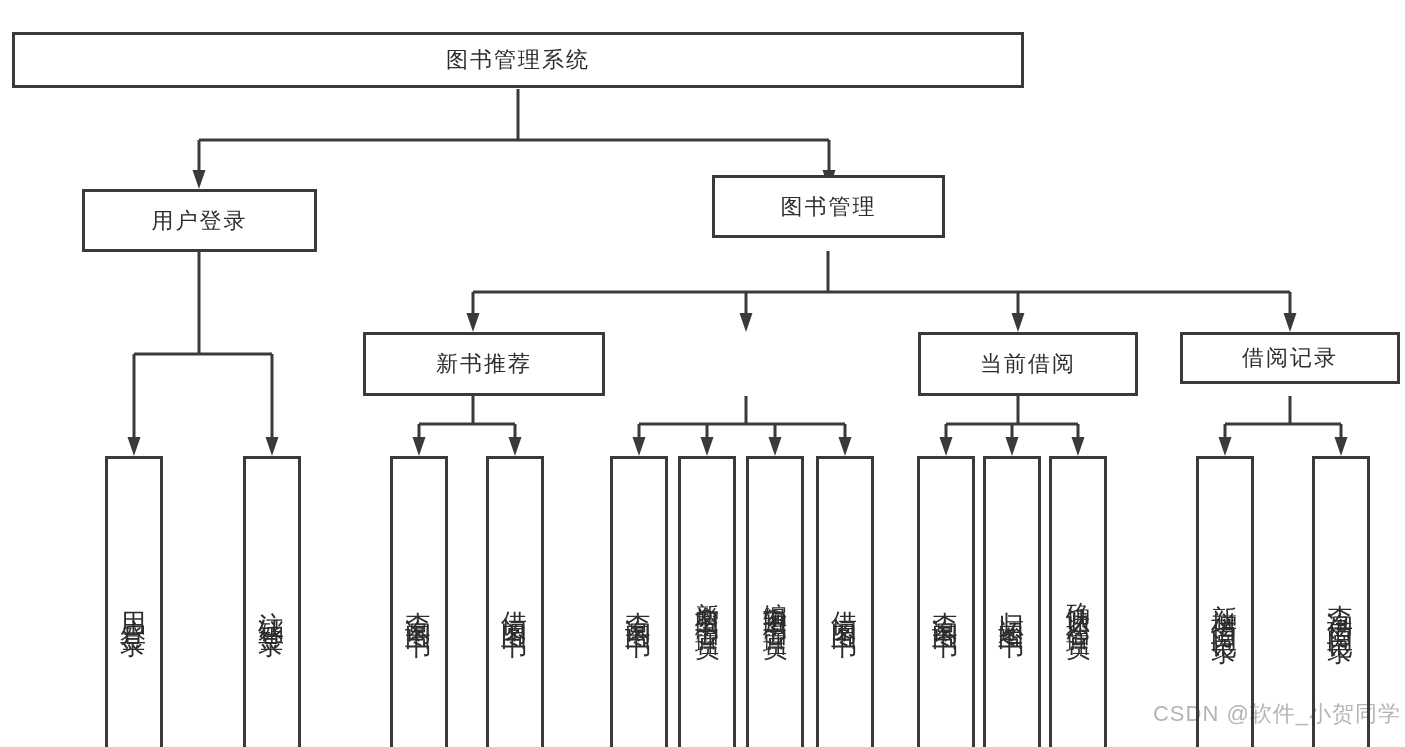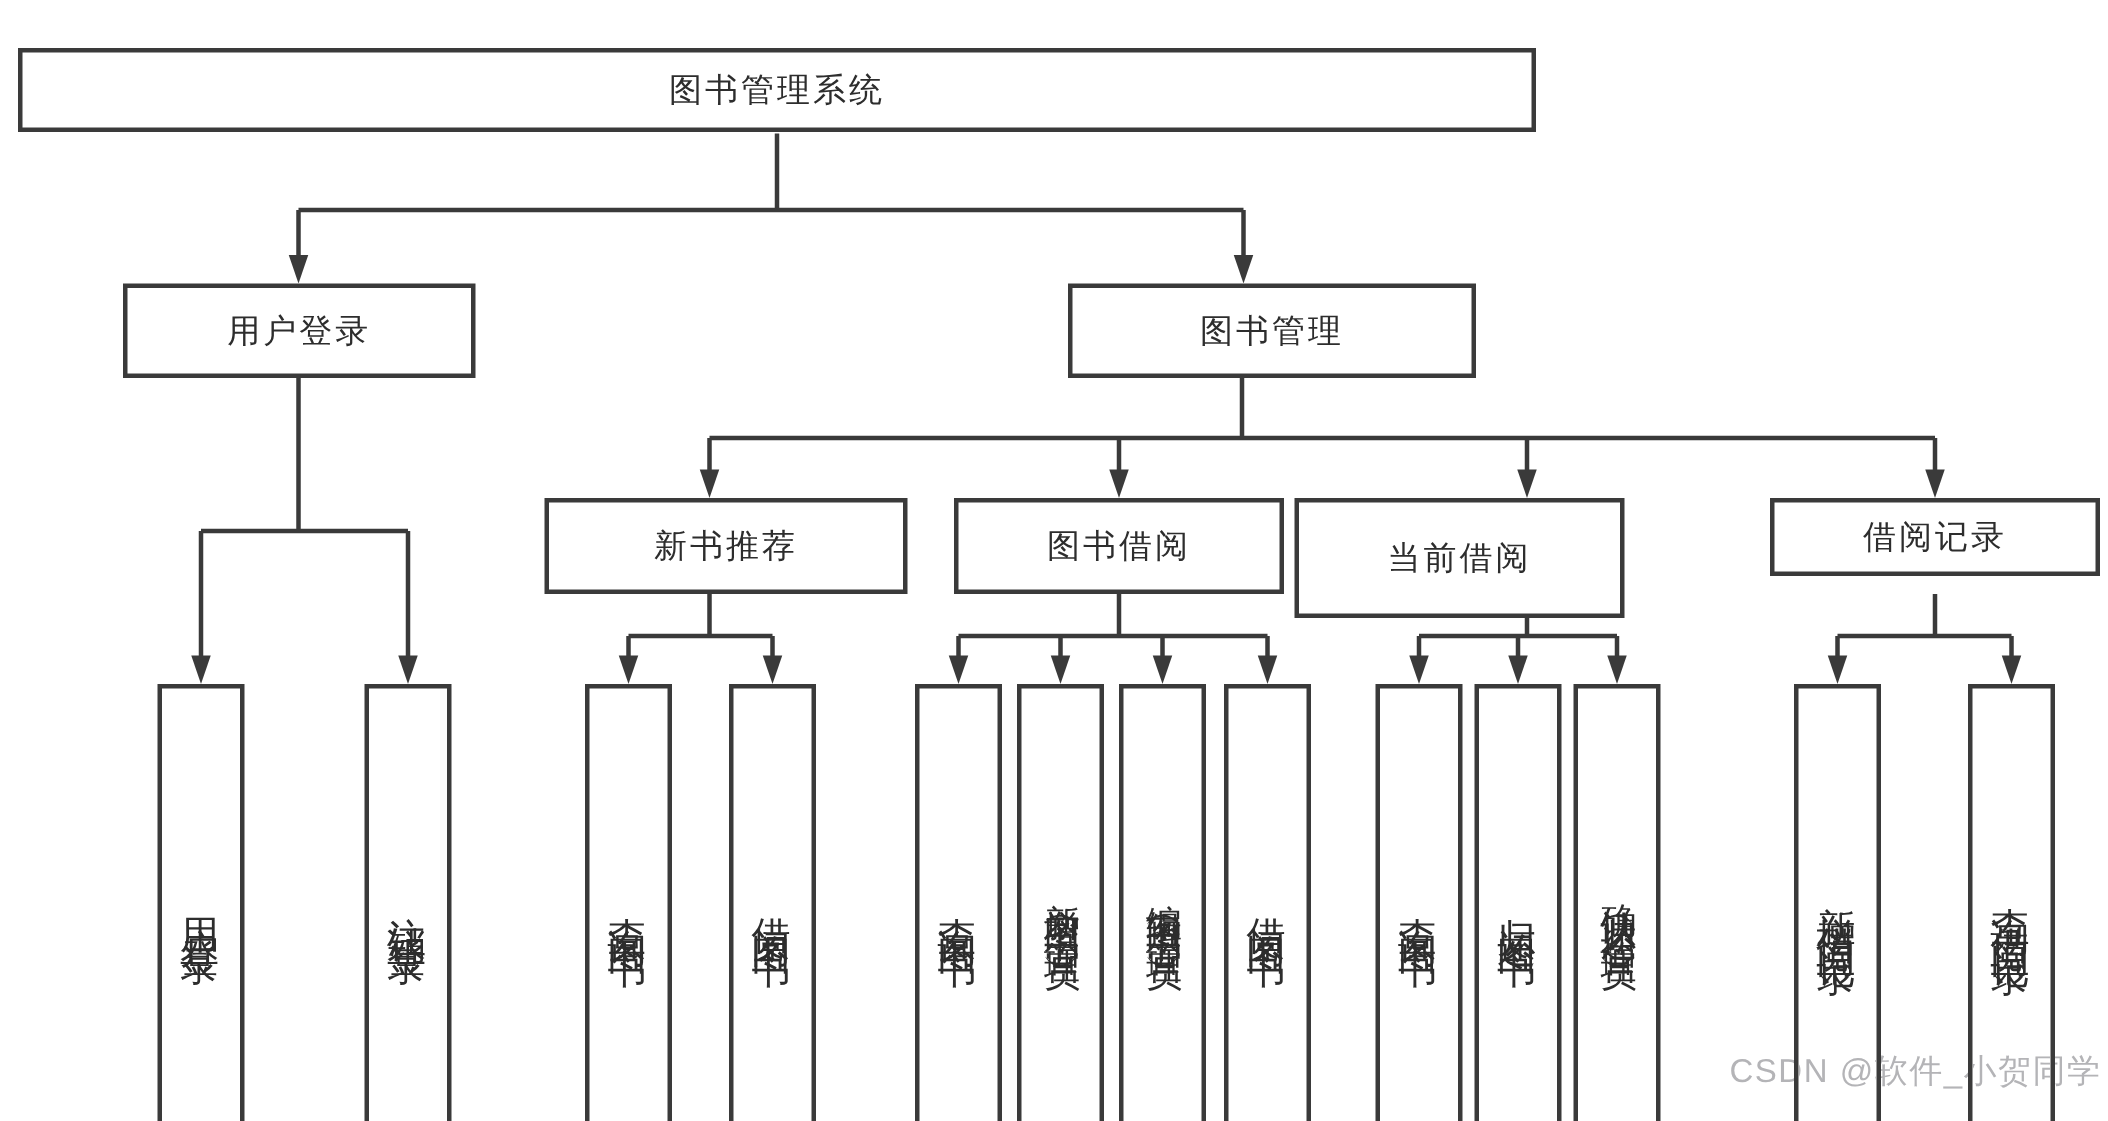--- a/index.html
+++ b/index.html
@@ -59,25 +59,24 @@
     <polygon class="ah" points="939.5,418 952.5,418 946,437"></polygon>
     <polygon class="ah" points="1005.5,418 1018.5,418 1012,437"></polygon>
     <polygon class="ah" points="1071.5,418 1084.5,418 1078,437"></polygon>
     <polygon class="ah" points="1218.5,418 1231.5,418 1225,437"></polygon>
     <polygon class="ah" points="1334.5,418 1347.5,418 1341,437"></polygon>
   </svg>
 
   <div class="node node-h" style="left:12px;top:13px;width:1012px;height:56px">图书管理系统</div>
 
   <div class="node node-h" style="left:82px;top:170px;width:235px;height:63px">用户登录</div>
-  <div class="node node-h" style="left:712px;top:170px;width:272px;height:63px">图书管理</div>
+  <div class="node node-h" style="left:712px;top:156px;width:233px;height:63px">图书管理</div>
 
   <div class="node node-h" style="left:363px;top:313px;width:242px;height:64px">新书推荐</div>
-  <div class="node node-h" style="left:636px;top:313px;width:220px;height:64px">图书借阅</div>
-  <div class="node node-h" style="left:863px;top:313px;width:220px;height:80px">当前借阅</div>
+  <div class="node node-h" style="left:918px;top:313px;width:220px;height:64px">当前借阅</div>
   <div class="node node-h" style="left:1180px;top:313px;width:220px;height:52px">借阅记录</div>
 
   <div class="node node-v" style="left:105px;top:437px;width:58px;height:298px">
     <span>用户登录</span>
   </div>
   <div class="node node-v" style="left:243px;top:437px;width:58px;height:298px">
     <span>注销登录</span>
   </div>
 
   <div class="node node-v" style="left:390px;top:437px;width:58px;height:298px">

